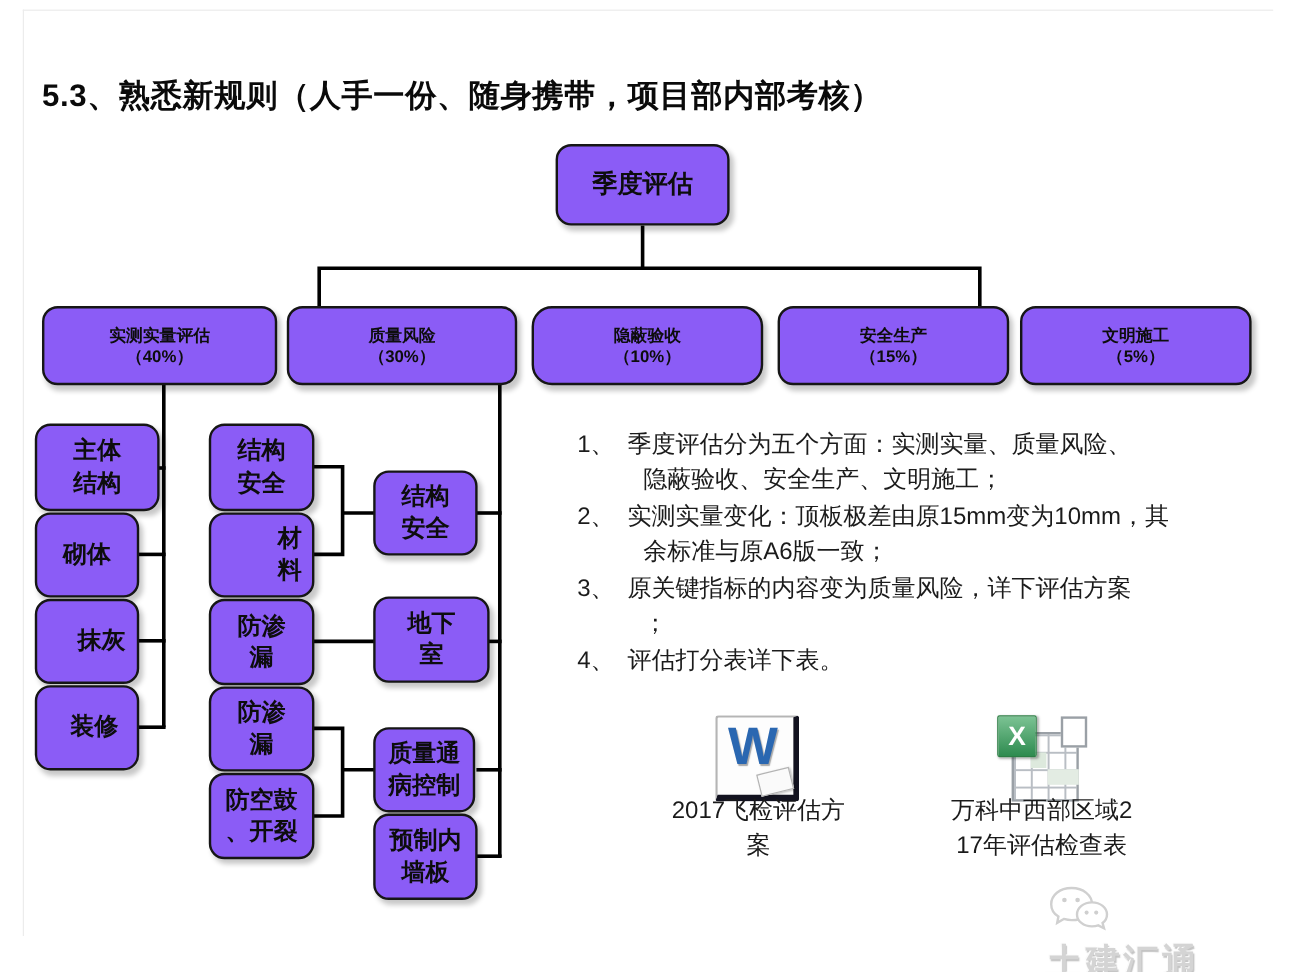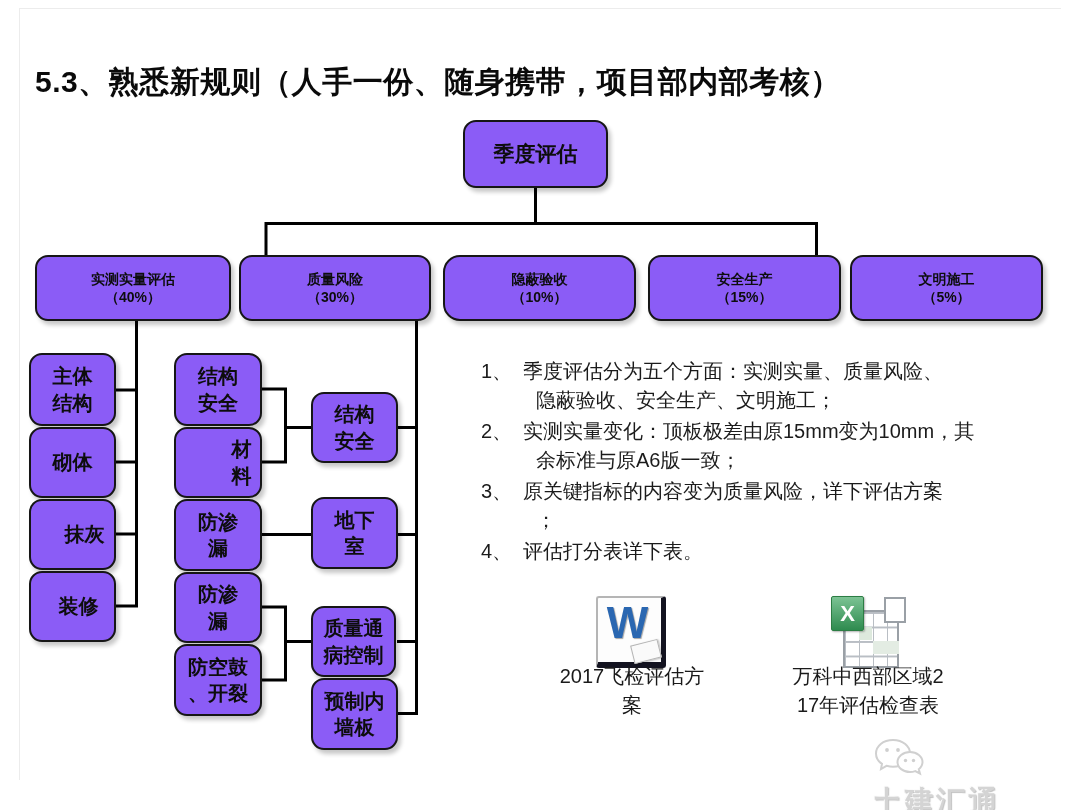--- a/index.html
+++ b/index.html
@@ -1,19 +1,19 @@
 <!DOCTYPE html>
 <html><head>
 <meta charset="utf-8">
 <style>
   html,body{margin:0;padding:0;background:#fff;}
   body{width:1080px;height:810px;position:relative;font-family:"Liberation Sans",sans-serif;color:#111;}
   .canvas{position:absolute;inset:0;background:#fff;overflow:hidden;}
   .edge{position:absolute;background:#ececec;}
-  .title{position:absolute;left:35px;top:62px;font-size:30px;font-weight:bold;color:#0a0a0a;letter-spacing:.5px;white-space:nowrap;}
+  .title{position:absolute;left:35px;top:62px;font-size:26px;font-weight:bold;color:#0a0a0a;letter-spacing:.5px;white-space:nowrap;}
   svg.connectors{position:absolute;left:0;top:0;}
   .nodebox{position:absolute;box-sizing:border-box;background:#8b5cf6;border:2.5px solid #161616;border-radius:13px;
     display:flex;align-items:center;justify-content:center;text-align:center;font-weight:bold;color:#0d0d0d;
     white-space:pre-line;line-height:1.32;box-shadow:3px 4px 4px rgba(0,0,0,.22);}
   .root{font-size:21px;}
   .branch{font-size:14px;}
   .small{font-size:20px;}
   .notes{position:absolute;left:481px;top:357px;width:575px;font-size:20px;font-weight:500;color:#1b1b1b;line-height:29px;}
   .note{display:flex;margin-bottom:2px;}
   .note .num{width:42px;flex:none;}
@@ -80,39 +80,39 @@
 （40%）</div>
   <div class="nodebox branch" style="left:239px;top:255px;width:192px;height:66px;">质量风险
 （30%）</div>
   <div class="nodebox branch" style="left:443px;top:255px;width:193px;height:66px;border-radius:17px;">隐蔽验收
 （10%）</div>
   <div class="nodebox branch" style="left:648px;top:255px;width:193px;height:66px;">安全生产
 （15%）</div>
   <div class="nodebox branch" style="left:850px;top:255px;width:193px;height:66px;">文明施工
 （5%）</div>
 
-  <div class="nodebox small" style="left:29px;top:353px;width:87px;height:73px;">主体
+  <div class="nodebox small" style="left:29px;top:353px;width:104px;height:73px;">主体
 结构</div>
   <div class="nodebox small" style="left:29px;top:427px;width:87px;height:71px;">砌体</div>
   <div class="nodebox small" style="left:29px;top:499px;width:87px;height:71px;padding-left:24px;">抹灰</div>
   <div class="nodebox small" style="left:29px;top:571px;width:87px;height:71px;padding-left:12px;">装修</div>
 
   <div class="nodebox small" style="left:174px;top:353px;width:88px;height:73px;">结构
 安全</div>
   <div class="nodebox small" style="left:174px;top:427px;width:88px;height:71px;padding-left:47px;">材料</div>
   <div class="nodebox small" style="left:174px;top:499px;width:88px;height:72px;">防渗
 漏</div>
   <div class="nodebox small" style="left:174px;top:572px;width:88px;height:71px;">防渗
 漏</div>
   <div class="nodebox small" style="left:174px;top:644px;width:88px;height:72px;">防空鼓
 、开裂</div>
 
   <div class="nodebox small" style="left:311px;top:392px;width:87px;height:71px;">结构
 安全</div>
-  <div class="nodebox small" style="left:311px;top:497px;width:87px;height:72px;">地下
+  <div class="nodebox small" style="left:311px;top:497px;width:97px;height:72px;">地下
 室</div>
   <div class="nodebox small" style="left:311px;top:606px;width:85px;height:71px;">质量通
 病控制</div>
   <div class="nodebox small" style="left:311px;top:678px;width:87px;height:72px;">预制内
 墙板</div>
 
   <div class="notes">
     <div class="note">
       <span class="num">1、</span>
       <div class="ntext">

